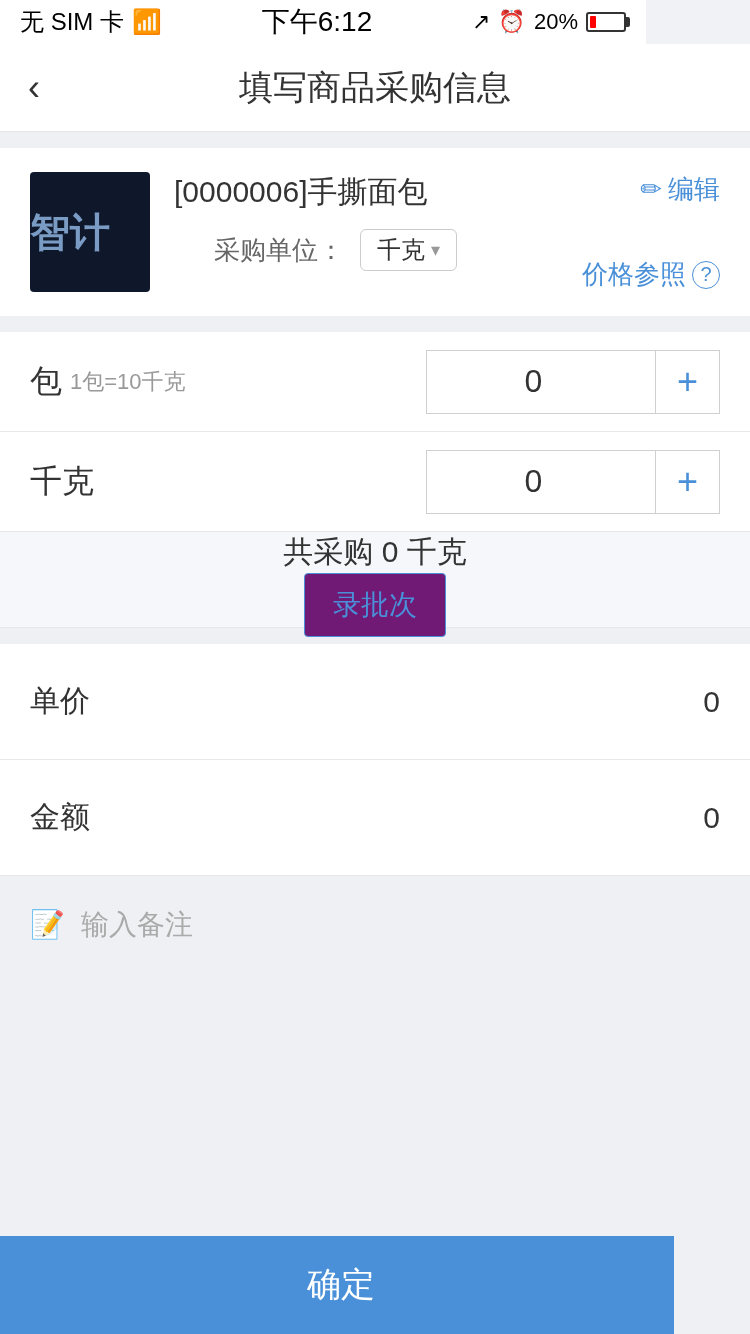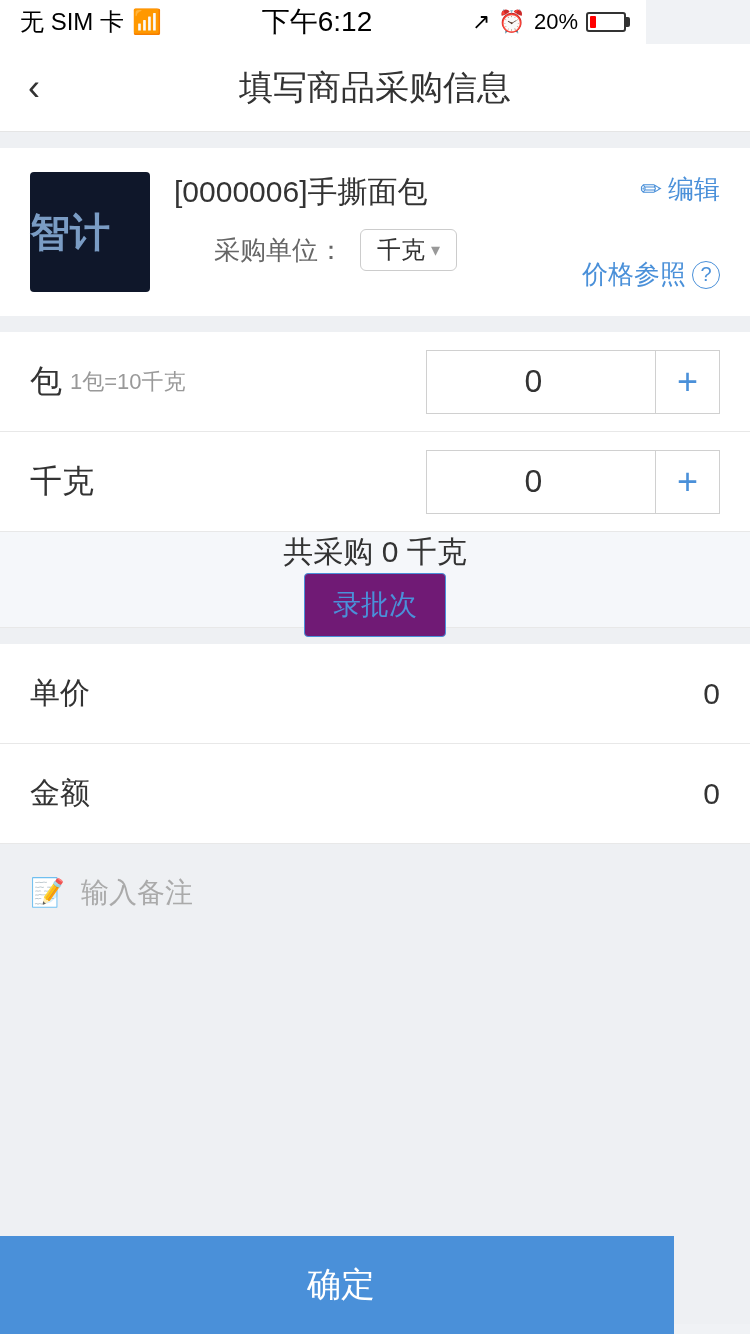--- a/index.html
+++ b/index.html
@@ -250,21 +250,21 @@
 
     
     .price-section {
       background: #fff;
       margin-top: 0;
     }
     .price-row {
       display: flex;
       align-items: center;
       padding: 0 30px;
-      height: 100px;
+      height: 116px;
       border-bottom: 1px solid #e8e8e8;
     }
     .price-label {
       font-size: 30px;
       color: #333;
       flex: 1;
     }
     .price-value {
       font-size: 30px;
       color: #333;

